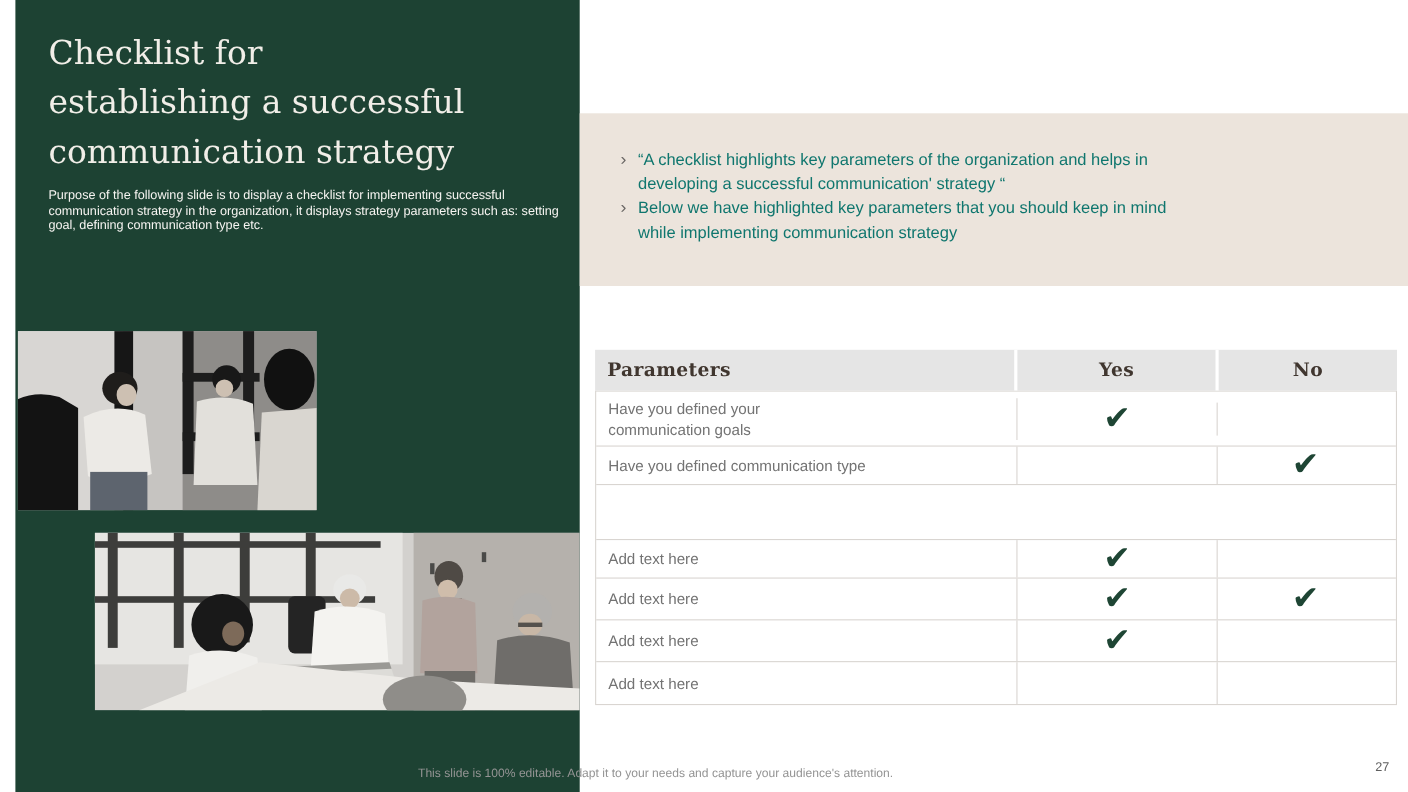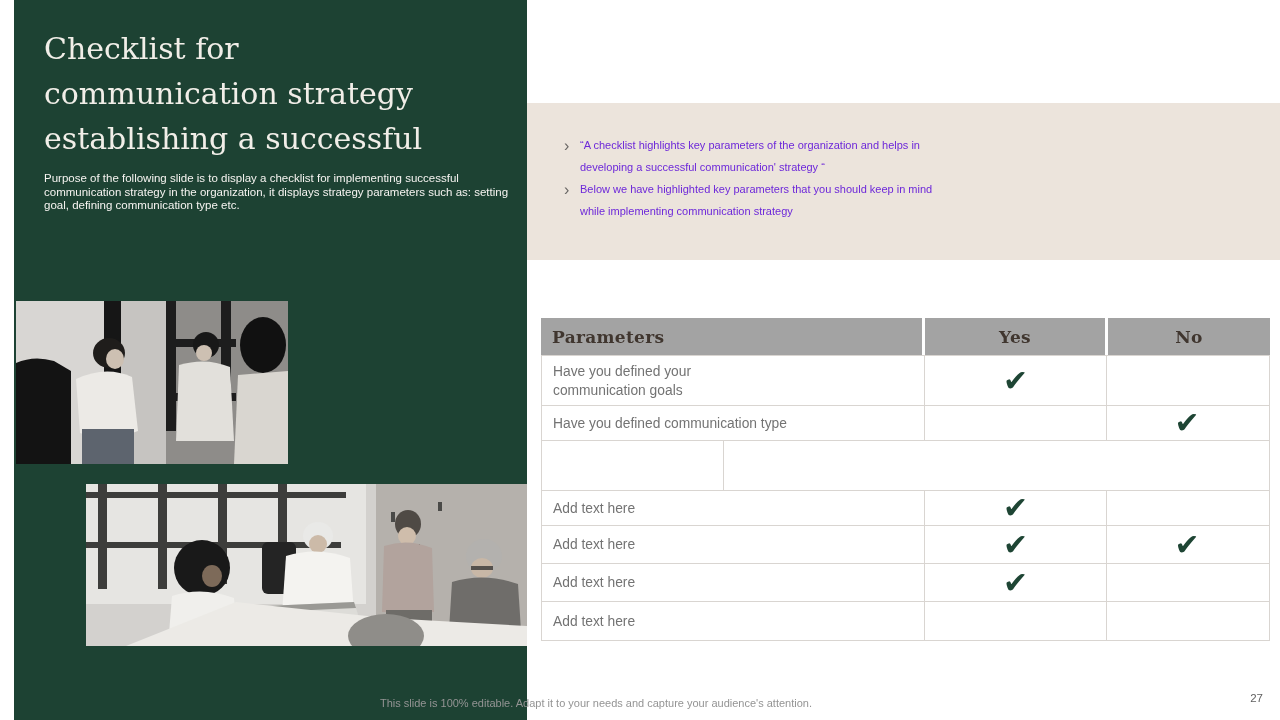--- a/index.html
+++ b/index.html
@@ -32,37 +32,37 @@
   .quote-box {
     position:absolute; left:527px; top:103px; width:753px; height:157px;
     background:#ece4dc;
   }
   .bullets { padding:32px 30px 0 37px; }
   .bullet-item { display:flex; margin-bottom:1px; }
   .bullet-marker {
     flex:0 0 16px; font-size:16px; line-height:21.5px; color:#6b6866;
   }
   .bullet-text {
-    font-size:11px; line-height:21.5px; color:#6d28d9; white-space:pre-line;
+    font-size:15px; line-height:21.5px; color:#0f766e; white-space:pre-line;
   }
   
   .checklist-table { position:absolute; left:541px; top:318px; width:729px; }
   .t-head { display:flex; height:37px; }
   .th {
-    background:#a3a3a3; font-family:"DejaVu Serif","Liberation Serif",serif;
+    background:#e5e5e5; font-family:"DejaVu Serif","Liberation Serif",serif;
     font-weight:bold; font-size:17px; color:#40362f;
     display:flex; align-items:center; letter-spacing:0.3px;
   }
   .th-param { flex:0 0 384px; padding-left:11px; border-right:3px solid #ffffff; }
   .th-yes   { flex:0 0 183px; justify-content:center; border-right:3px solid #ffffff; }
   .th-no    { flex:0 0 162px; justify-content:center;text-align:right; }
   .t-body { border:1px solid #d9d5d1; border-top:1px solid #d9d5d1; }
   .t-row { display:flex; border-bottom:1px solid #d9d5d1; }
   .t-row:last-child { border-bottom:none; }
-  .rh-51 { height:50px; } .rh-36 { height:35px; } .rh-39 { height:38px; } .rh-38 { height:38px; }
+  .rh-51 { height:50px;align-items:center; } .rh-36 { height:35px; } .rh-39 { height:38px; } .rh-38 { height:38px; }
   .c-param {
     flex:0 0 383px; display:flex; align-items:center; padding-left:11px;
     border-right:1px solid #d9d5d1;
     font-size:13.8px; line-height:19px; color:#737373; white-space:pre-line;
   }
   .c-yes {
     flex:0 0 182px; display:flex; align-items:center; justify-content:center;
     border-right:1px solid #d9d5d1;
   }
   .c-no { flex:0 0 160px; display:flex; align-items:center; justify-content:center; }
@@ -81,22 +81,22 @@
   }
 </style>
 </head>
 <body>
 
 <div id="slide">
 
   <div class="green-panel">
     <div class="title-block">
       <div>Checklist for</div>
+      <div>establishing a successful</div>
       <div>communication strategy</div>
-      <div>establishing a successful</div>
     </div>
     <div class="subtitle">Purpose of the following slide is to display a checklist for implementing successful
 communication strategy in the  organization, it displays strategy parameters such as: setting
 goal, defining communication type etc.</div>
   </div>
 
   <div class="photo photo1">
     <svg viewBox="0 0 272 163" preserveAspectRatio="none">
       <rect x="0" y="0" width="272" height="163" fill="#c6c4c1"></rect>
       <rect x="0" y="0" width="96" height="163" fill="#d8d6d3"></rect>

